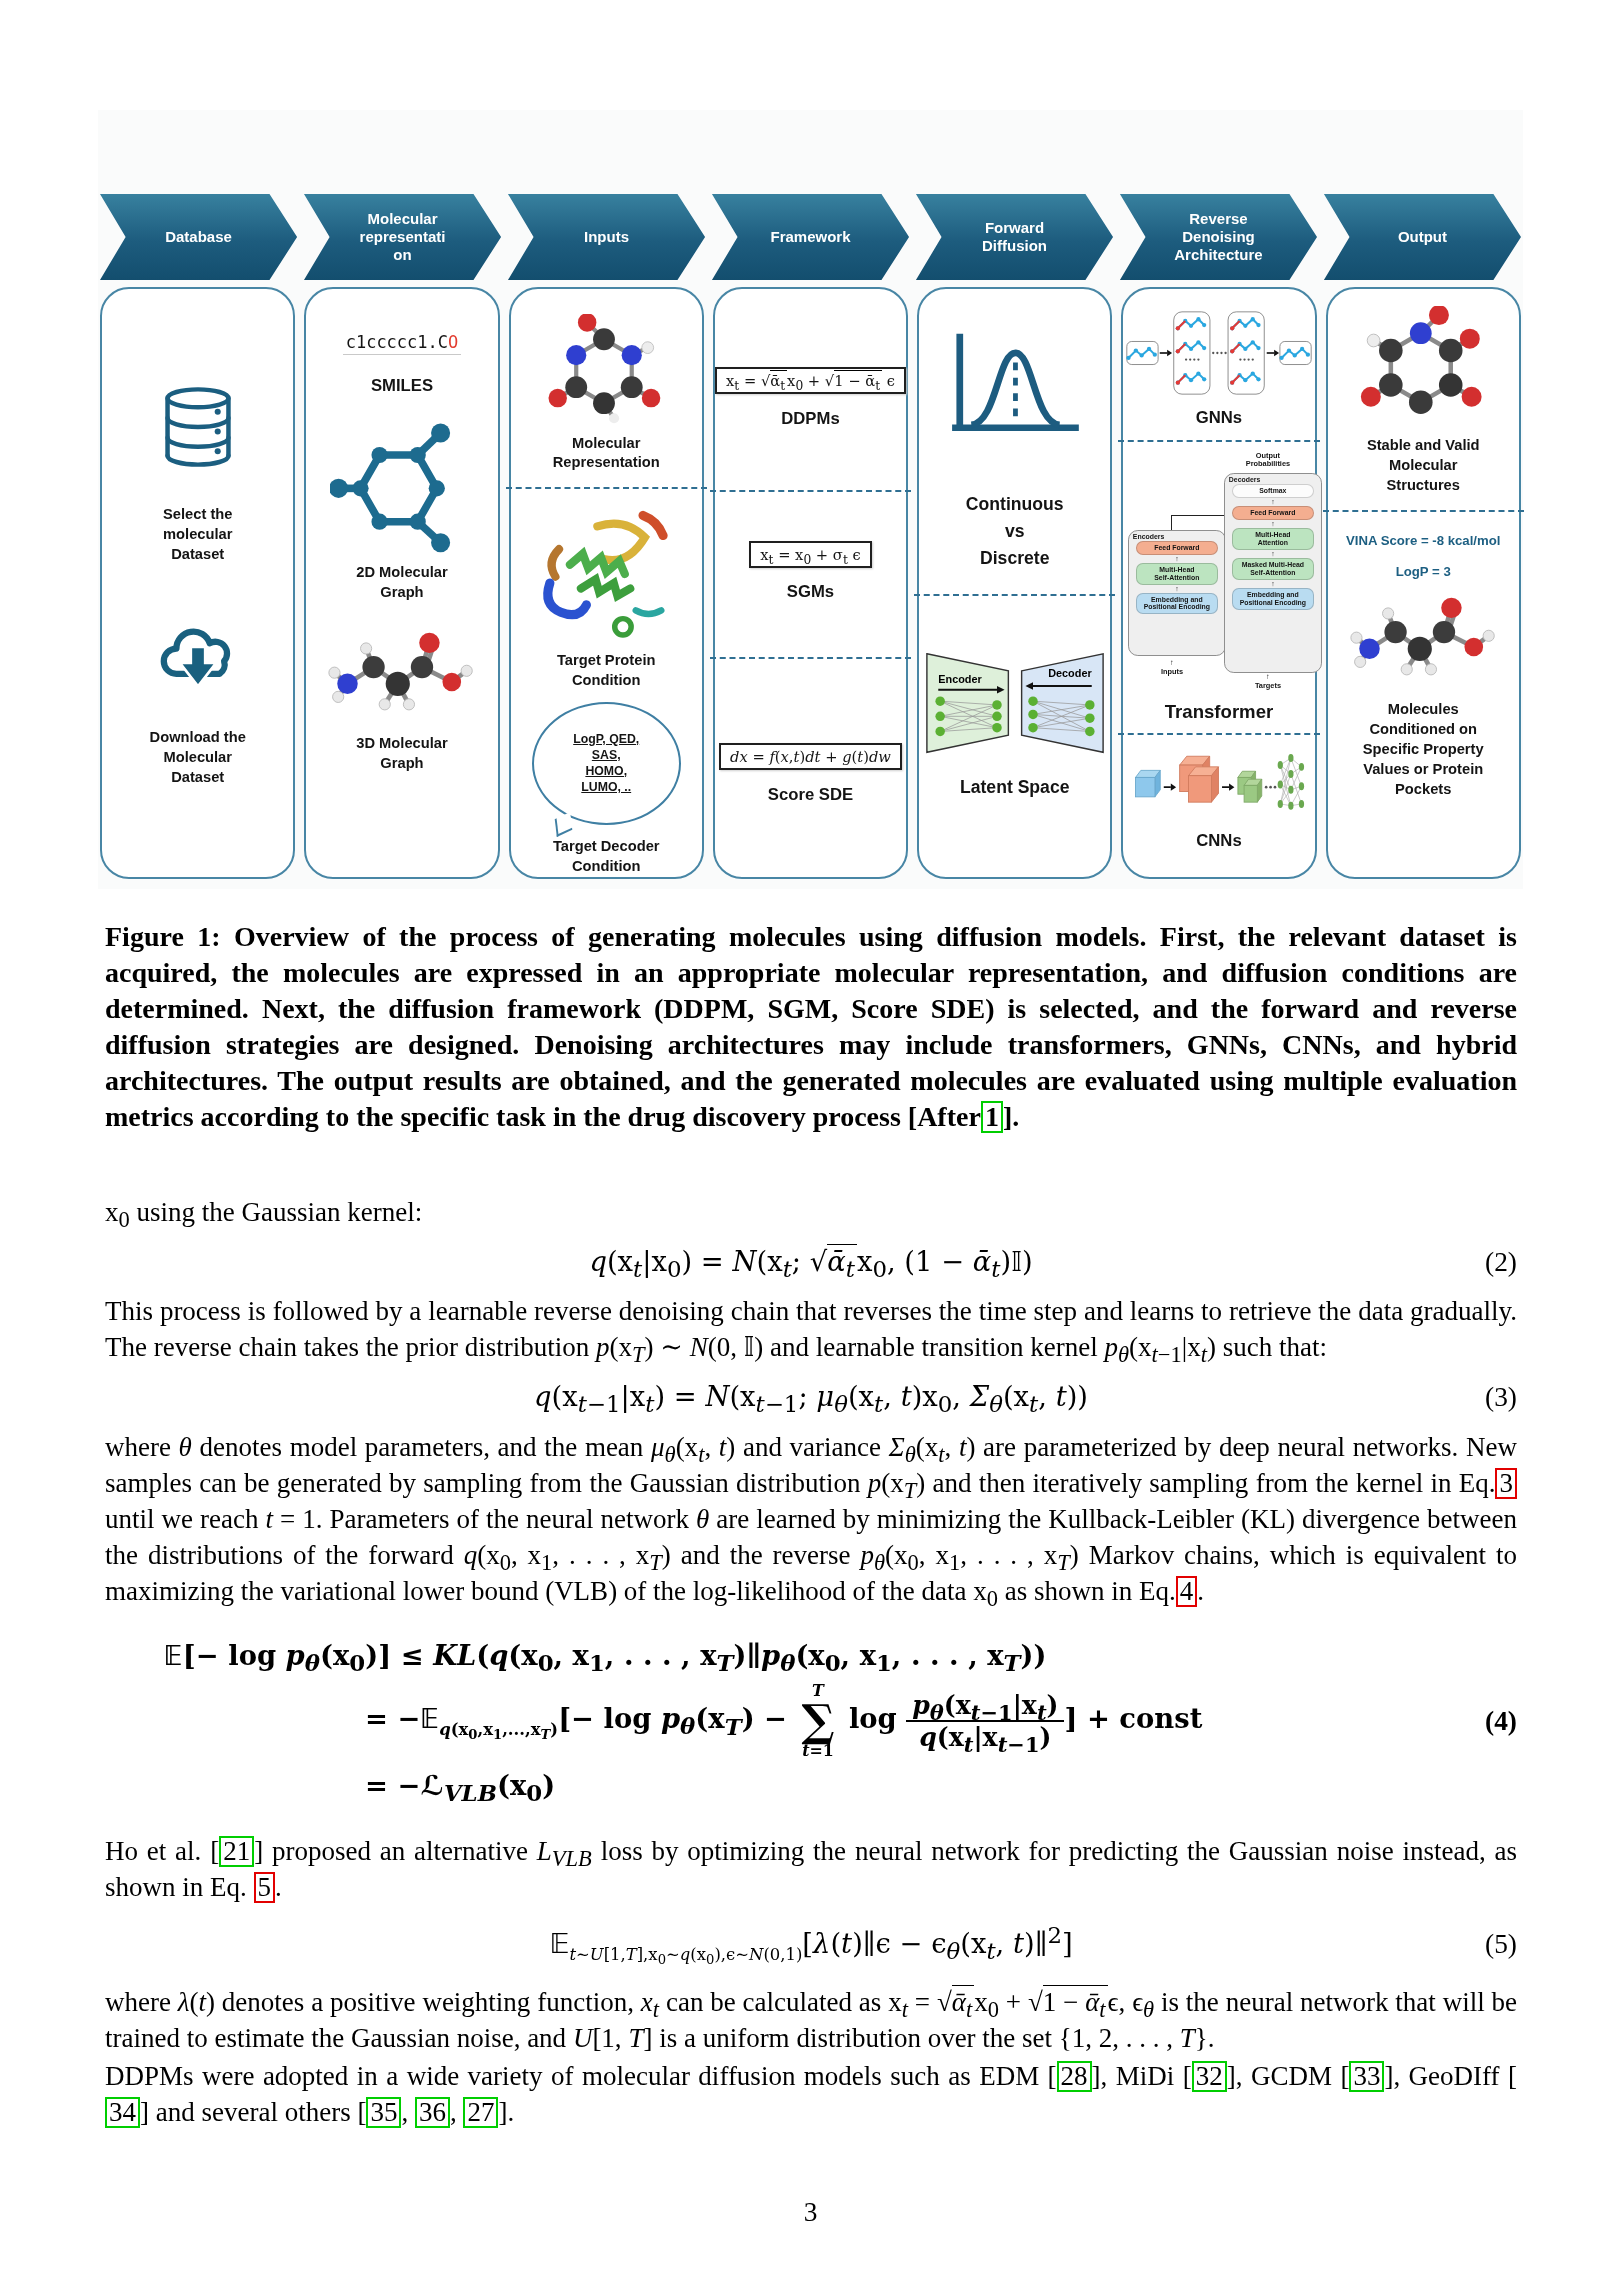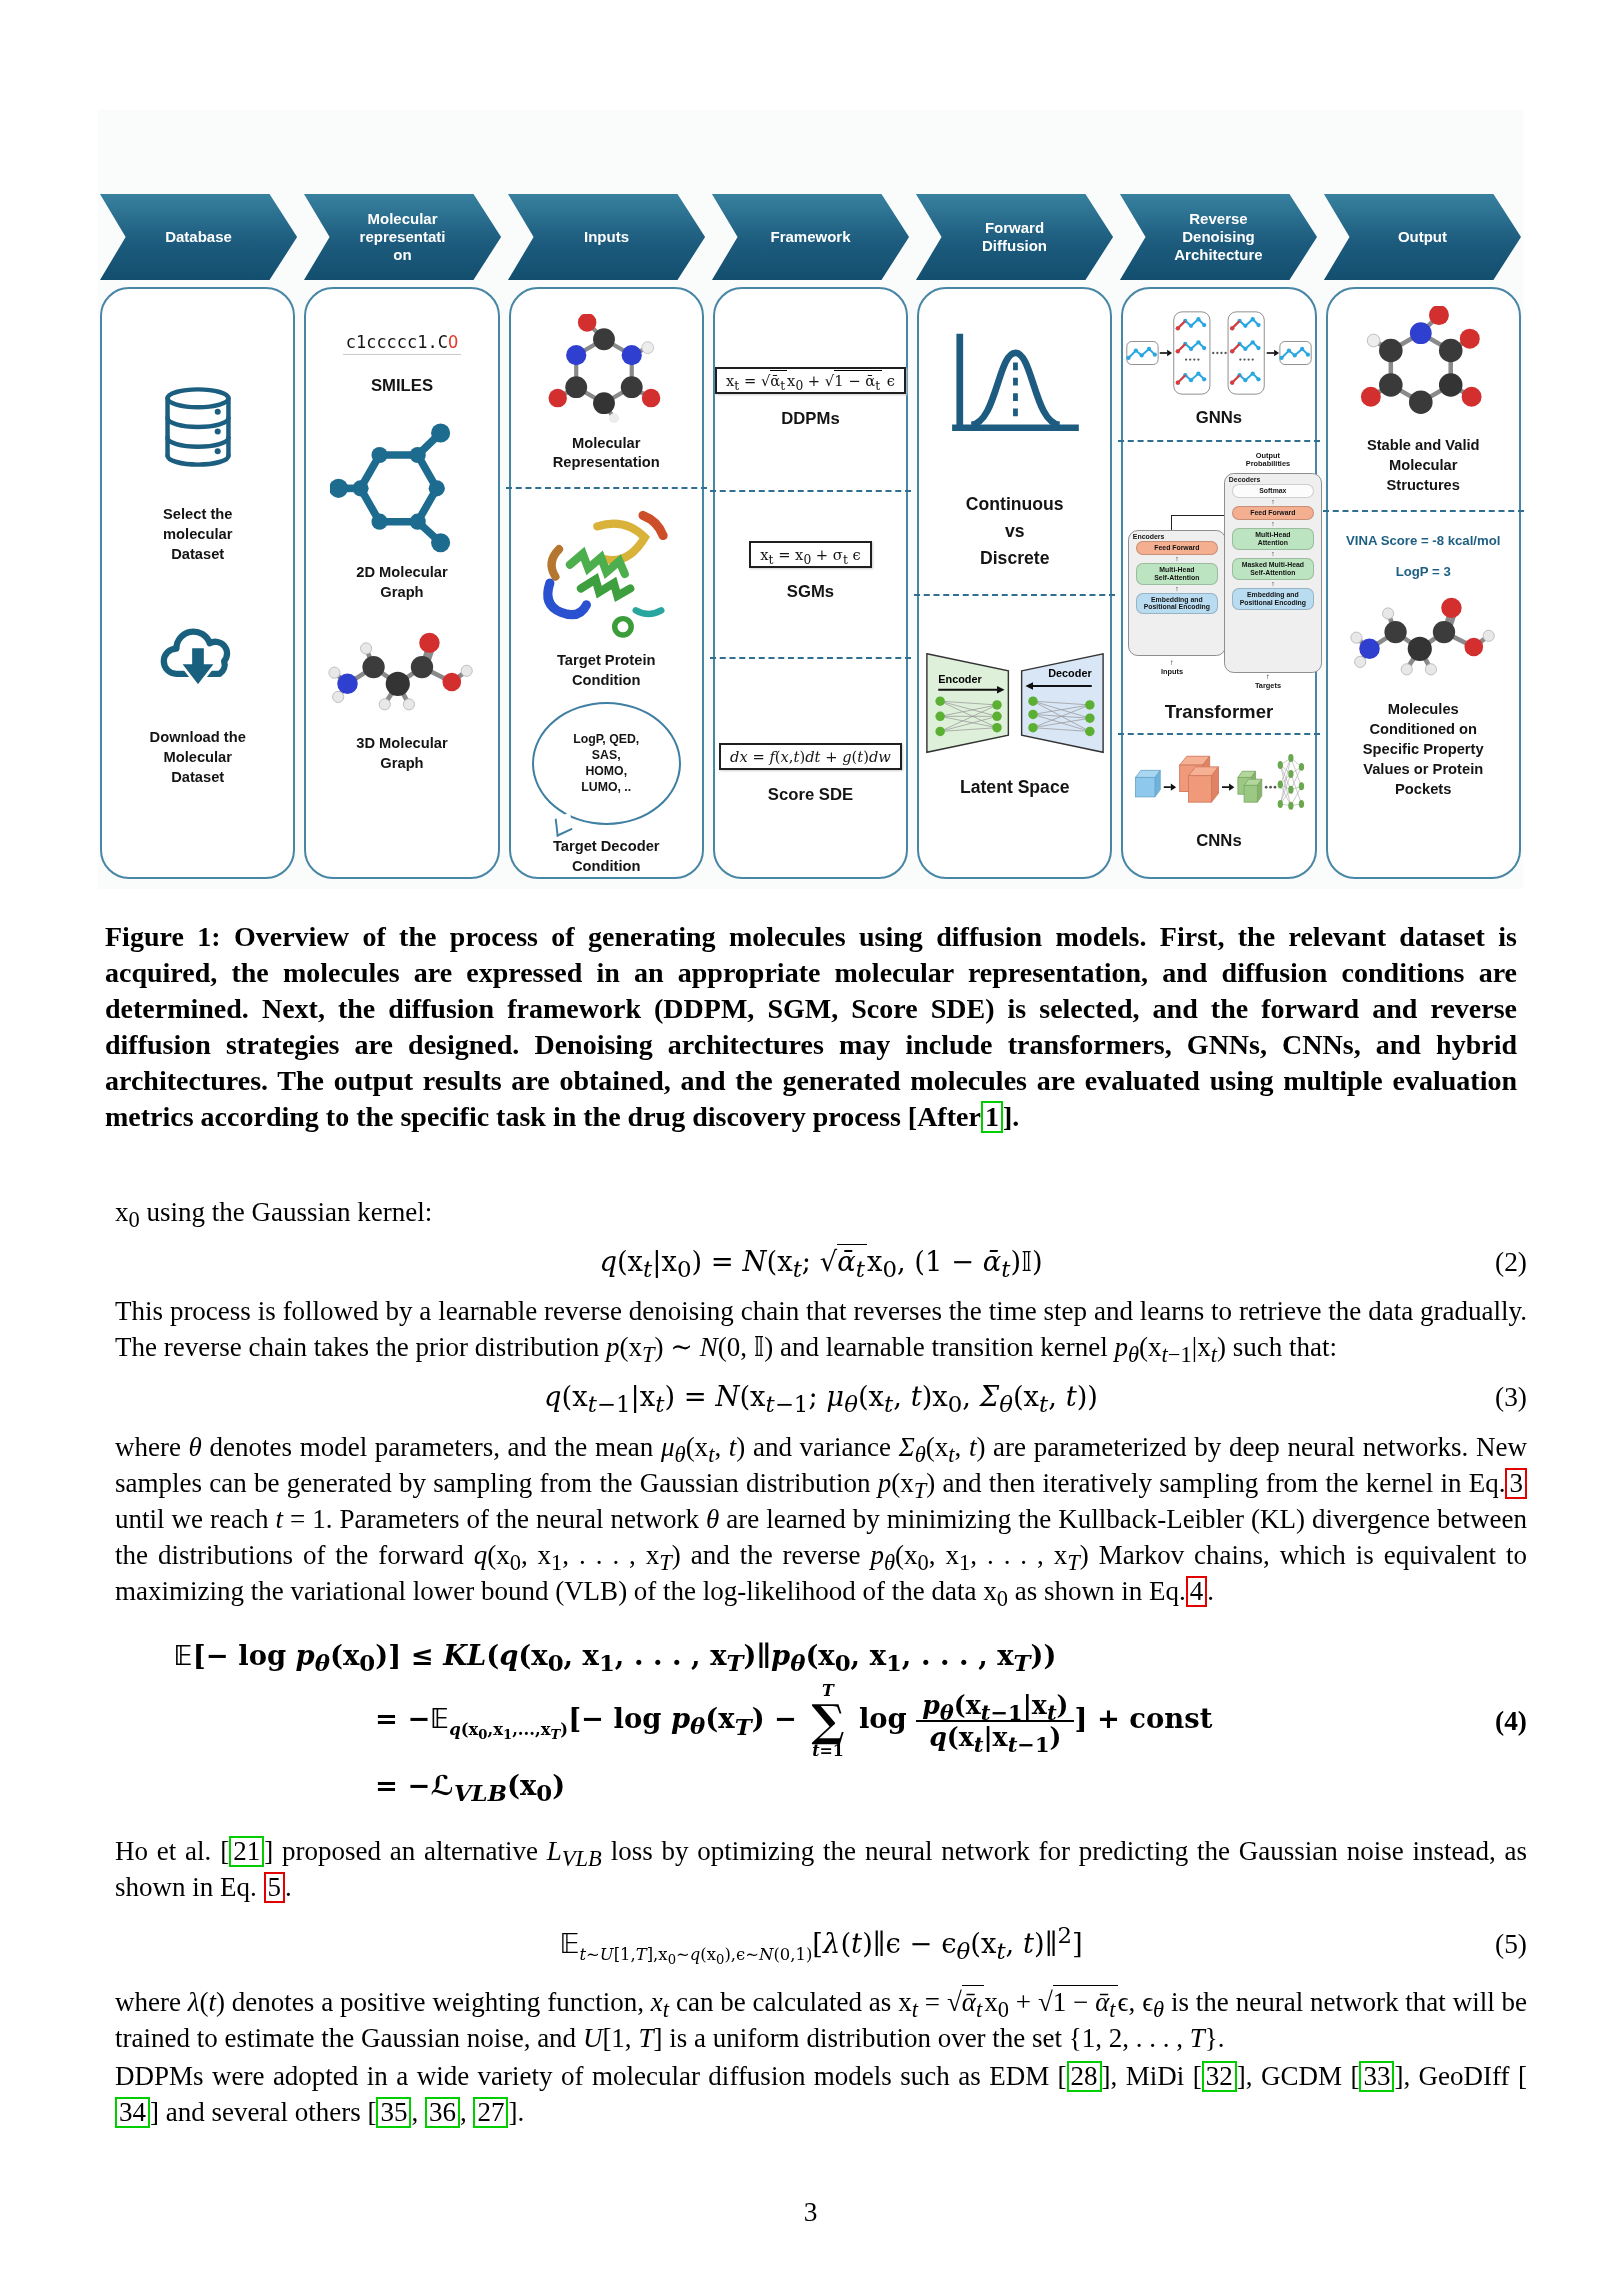--- a/index.html
+++ b/index.html
@@ -19,42 +19,42 @@
         font-family:"Liberation Sans",sans-serif;color:#141414;}
   .flabel{font-weight:bold;font-size:14.7px;line-height:1.35;text-align:center;white-space:pre-line;}
   .fsect{font-weight:bold;font-size:16.7px;text-align:center;}
   .dash{width:calc(100% + 9.8px);border-top:2.9px dashed #2f6f92;height:0;}
   .smiles{font-family:"DejaVu Sans Mono",monospace;font-size:17px;border-bottom:1px solid #c9c9c9;padding:0 2.9px 2px;}
   .smiles .red{color:#e23b2e;}
   .eqbox{border:2px solid #1f1f1f;background:#fff;padding:2.9px 8.8px;font-family:"DejaVu Serif",serif;
          font-weight:normal;font-size:14.7px;white-space:nowrap;box-shadow:1px 1px 2px #cfcfcf;z-index:3;}
   .bubble{position:relative;width:145px;height:120px;border:2px solid #3f7fa3;border-radius:50%;
           display:flex;align-items:center;justify-content:center;text-align:center;
-          font-weight:bold;font-size:12.3px;line-height:1.3;white-space:pre-line;}
+          font-weight:bold;font-size:12.3px;line-height:1.3;white-space:pre-line;text-decoration:underline;}
   .bubble::after{content:"";position:absolute;left:21.6px;bottom:-8.8px;width:14.7px;height:14.7px;background:#fff;
           border-left:2px solid #3f7fa3;border-bottom:2px solid #3f7fa3;transform:rotate(-25deg) skewX(-18deg);}
   .teal{color:#1d5f82;}
   .vina{font-weight:bold;font-size:13.2px;}
   
   .tx{position:relative;width:186px;height:245px;font-family:"Liberation Sans",sans-serif;}
   .txlab{position:absolute;font-size:7.4px;font-weight:bold;text-align:center;line-height:1.15;white-space:pre-line;}
   .blkbox{position:absolute;background:#efefef;border:1px solid #8f8f8f;border-radius:9.8px;padding:2px 3.9px;}
   .blkhdr{font-size:6.9px;font-weight:bold;}
   .pill{border-radius:6.9px;margin:1px auto;padding:2px 1px;width:78px;font-size:6.9px;font-weight:bold;
         text-align:center;line-height:1.15;white-space:pre-line;border:1px solid rgba(0,0,0,.18);}
   .po{background:#f4ae90;} .pg{background:#bce4c0;} .pb{background:#b9dcf1;} .pw{background:#fcfcfc;}
   .up{display:block;text-align:center;font-size:6.9px;line-height:5.9px;color:#222;}
   .up::after{content:"↑";}
   .iolab{position:absolute;font-size:7.4px;font-weight:bold;text-align:center;width:88px;}
   .iolab::before{content:"↑";display:block;font-size:7.8px;line-height:6.9px;}
   .elbow{position:absolute;left:45px;top:63px;width:55px;height:15.7px;border-top:1.5px solid #222;border-left:1.5px solid #222;}
   
   .caption{position:absolute;left:105px;top:919px;width:1412px;margin:0;font-weight:bold;font-size:28px;
            line-height:36px;text-align:justify;}
-  .bodytxt{position:absolute;left:115px;top:1194px;width:1412px;font-size:27px;line-height:36px;text-align:justify;
+  .bodytxt{position:absolute;left:105px;top:1194px;width:1412px;font-size:27px;line-height:36px;text-align:justify;
            font-family:"Liberation Serif","DejaVu Serif",serif;}
   .bodytxt p{margin:0 0 2px 0;}
   .eqrow{position:relative;text-align:center;margin:13.7px 0;font-family:"DejaVu Serif",serif;}
   .eqn{position:absolute;right:0;top:50%;transform:translateY(-50%);font-family:"Liberation Serif",serif;}
   .m,.eqrow{font-size:27.4px;}
   .bb{font-family:"DejaVu Sans","DejaVu Serif",sans-serif;}
   sub,sup{line-height:0;}
   sub.sm{font-size:60%;} sub.sm sub{font-size:80%;}
   .sq{white-space:nowrap;}
   .ov{border-top:1.8px solid #000;padding:1px 2px 0 0;}

